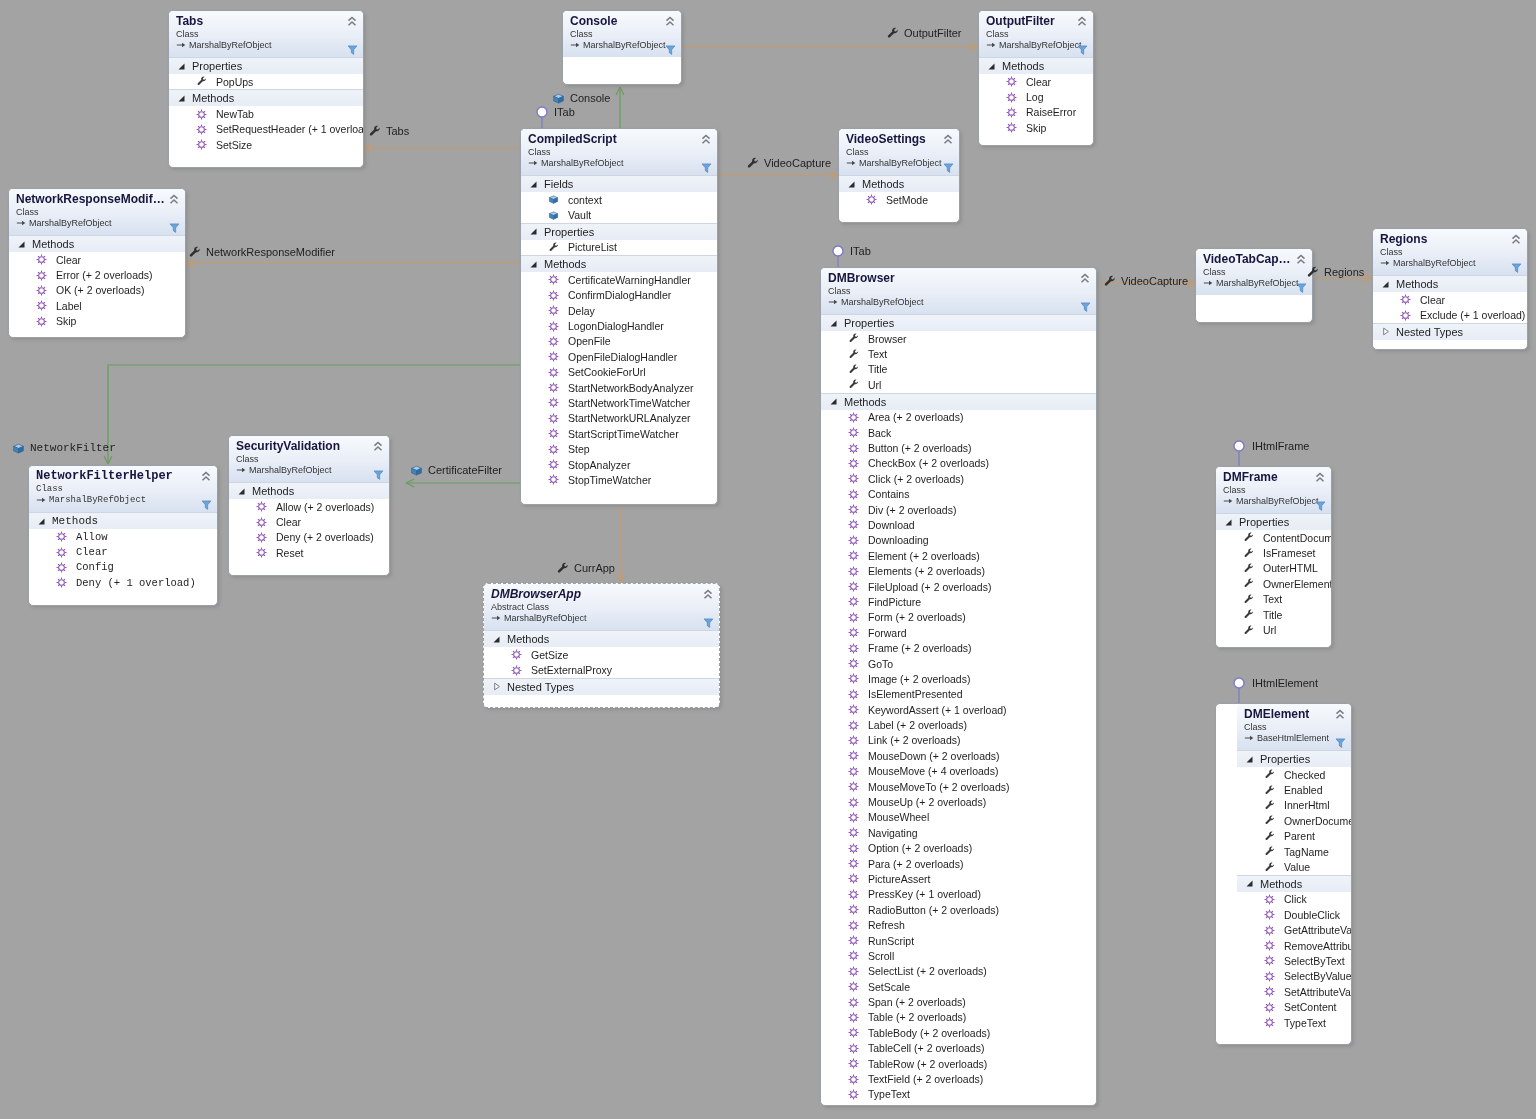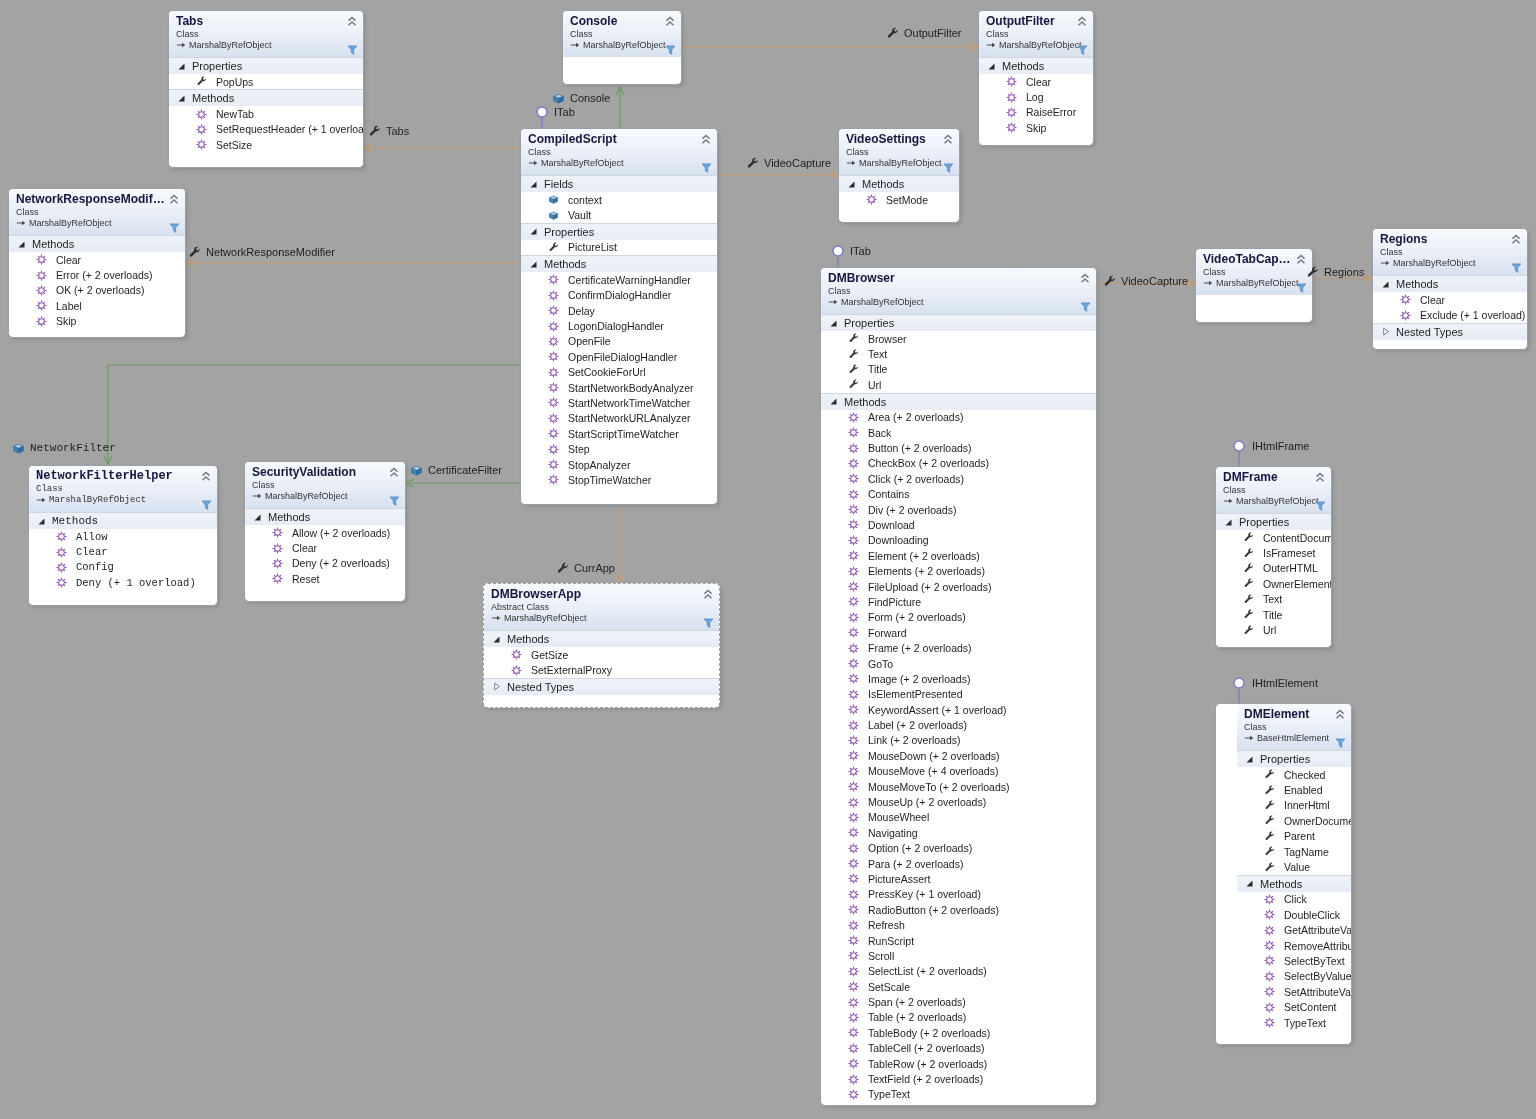--- a/index.html
+++ b/index.html
@@ -8,21 +8,21 @@
   #stage{position:relative;width:1536px;height:1119px;background:#a3a3a3;overflow:hidden}
   #edge-layer{position:absolute;left:0;top:0;z-index:1}
   .cls{position:absolute;z-index:2;background:#fff;border:1px solid #9aa0a8;border-radius:5px;
        box-shadow:2px 2px 3px rgba(130,130,130,.5)}
   .cls.abstract{border-style:dashed}
   .hdr{position:relative;height:46px;border-radius:4px 4px 0 0;
        background:linear-gradient(180deg,#f7fafd 0%,#e9eef7 55%,#d7e1f0 100%);
        padding:4px 6px 0 7px}
   .title{display:block;font-size:12px;font-weight:bold;color:#16163f;line-height:13px;
          white-space:nowrap;overflow:hidden;text-overflow:ellipsis;padding-right:14px}
-  .abstract .title{}
+  .abstract .title{font-style:italic}
   .kind{font-size:9px;color:#333;line-height:10px;margin-top:1px}
   .baserow{display:flex;align-items:center;gap:3px;font-size:9px;color:#333;line-height:10px;margin-top:1px;white-space:nowrap;overflow:hidden}
   .chev{position:absolute;top:5px;right:5px;width:12px;height:11px}
   .chev svg,.funnel svg,.exp svg,.mi svg,.bi svg,.li svg{display:block;width:100%;height:100%}
   .funnel{position:absolute;right:5px;bottom:1px;width:11px;height:12px}
   .body{padding:0 0 3px 0}
   .sect{height:17px;display:flex;align-items:center;gap:6px;padding-left:8px;
         background:linear-gradient(180deg,#eff3f9,#e7ecf5);border-top:1px solid #cfd6e2;
         font-size:11px;color:#1e1e1e;white-space:nowrap;overflow:hidden}
   .exp{width:9px;height:9px;flex:0 0 9px}
@@ -2296,21 +2296,21 @@
                 <line x1="8.7" y1="8.7" x2="9.8" y2="9.8"></line>
                 <line x1="2.2" y1="9.8" x2="3.3" y2="8.7"></line>
                 <line x1="8.7" y1="3.3" x2="9.8" y2="2.2"></line>
               </g>
             </svg>
           </span>
           <span>Deny (+ 1 overload)</span>
         </div>
       </div>
     </div>
-    <div class="cls" style="left: 228px; top: 461px; width: 162px; min-height: 141px; margin-left: 16px;">
+    <div class="cls" style="left: 228px; top: 435px; width: 162px; min-height: 141px;">
       <div class="hdr">
         <span class="title">SecurityValidation</span>
         <div class="kind">Class</div>
         <div class="baserow">
           <span class="bi">
             <svg viewBox="0 0 12 8">
               <path d="M1 3.4h6.2V1.2L11.2 4 7.2 6.8V4.6H1z" fill="#4a4a4a"></path>
             </svg>
           </span>
           <span>MarshalByRefObject</span>

